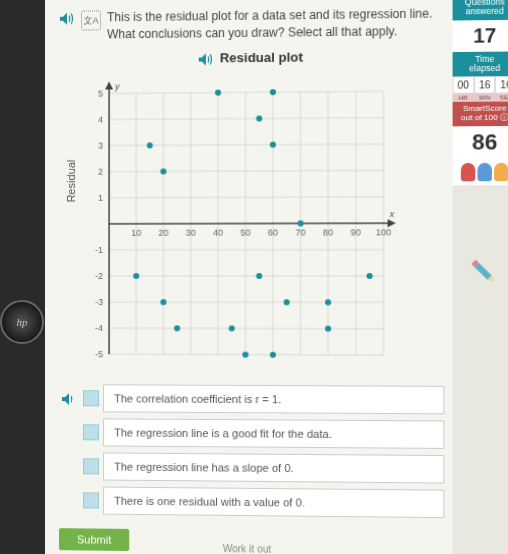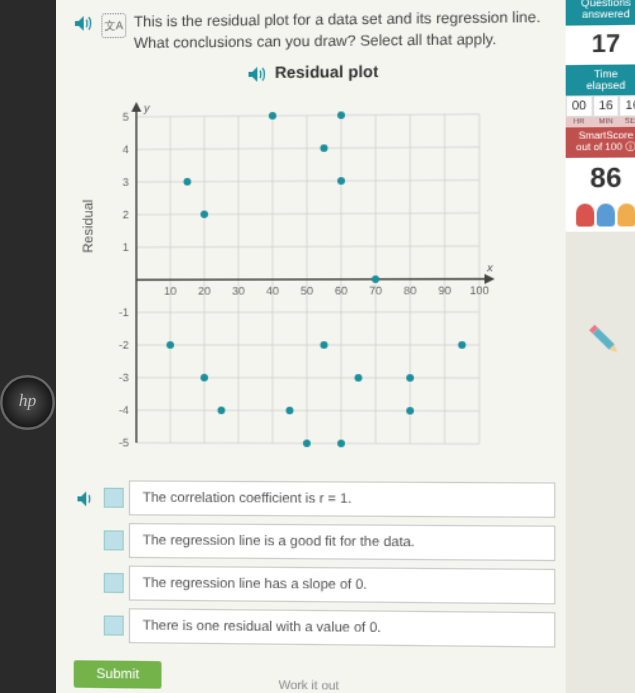--- a/index.html
+++ b/index.html
@@ -105,21 +105,21 @@
   .ribbon{width:14px;height:18px;border-radius:7px 7px 3px 3px;}
   .r1{background:#d9534f;} .r2{background:#5b9bd5;} .r3{background:#f0ad4e;}
   .pencil{
     position:absolute;right:18px;top:258px;width:28px;height:28px;
     transform:rotate(45deg);
   }
   .hp-logo{
     position:absolute;left:0;top:300px;width:40px;height:40px;
     border-radius:50%;background:radial-gradient(circle,#555 0%,#111 80%);
     display:flex;align-items:center;justify-content:center;
-    color:#bbb;font-size:14px;font-style:italic;font-family:serif;
+    color:#bbb;font-size:11px;font-style:italic;font-family:serif;
     border:2px solid #666;
   }
 </style>
 </head>
 <body>
 
 <div class="hp-logo">hp</div>
 
 <div class="page">
   <div class="main">

